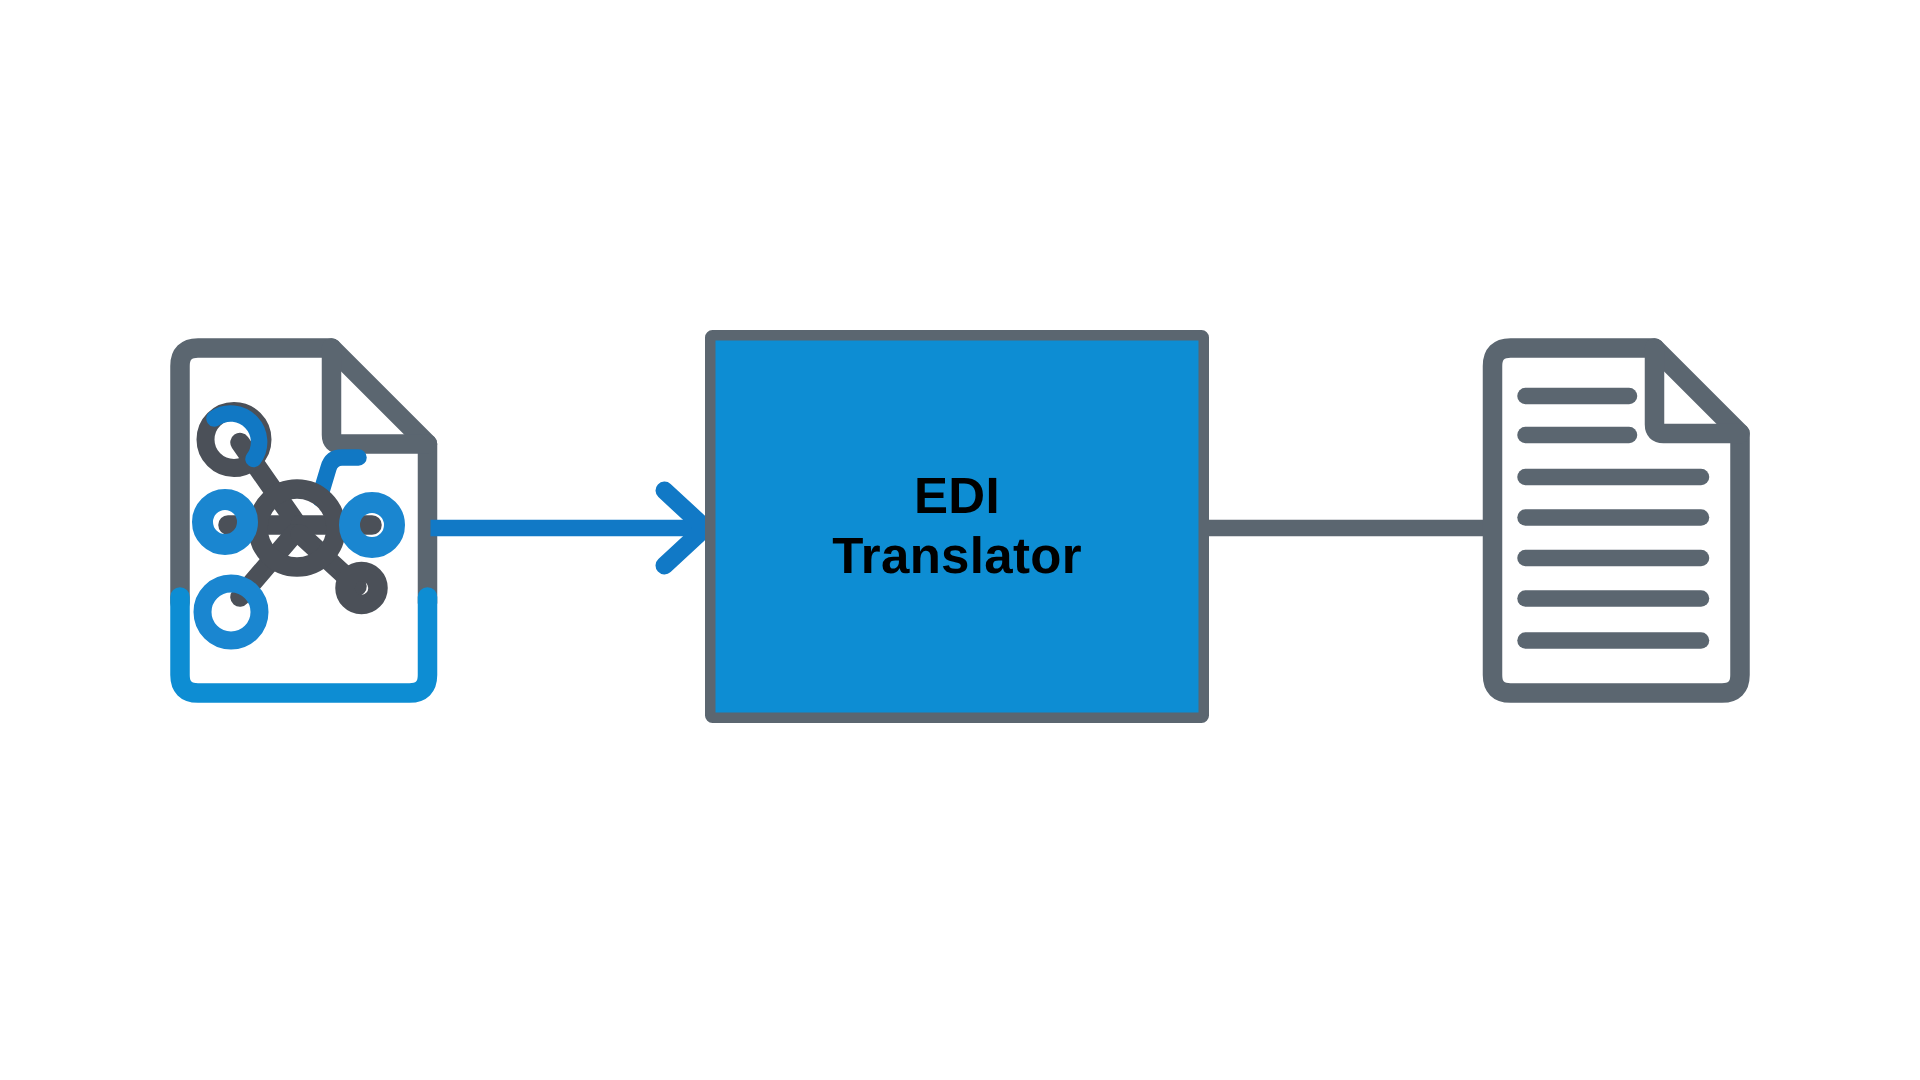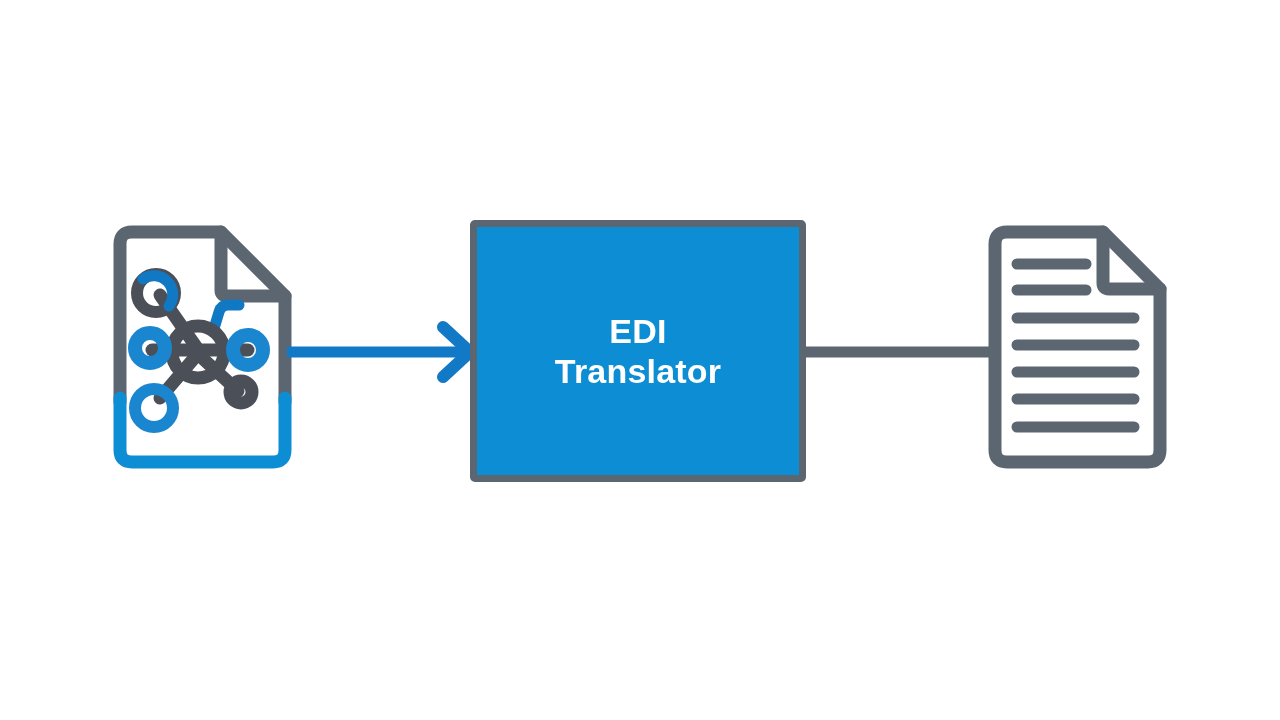--- a/index.html
+++ b/index.html
@@ -36,21 +36,21 @@
     box-sizing: border-box;
     border: 7px solid #5b6670;
     border-radius: 5px;
     background: #0d8dd3;
     display: flex;
     align-items: center;
     justify-content: center;
     z-index: 5;
   }
   .process-label {
-    color: #ffffff;
+    color: #000000;
     font-family: "Liberation Sans", sans-serif;
     font-weight: bold;
     font-size: 34px;
     line-height: 1.18;
     text-align: center;
     letter-spacing: 0.2px;
     white-space: pre-line;
     user-select: none;
   }
 </style>

